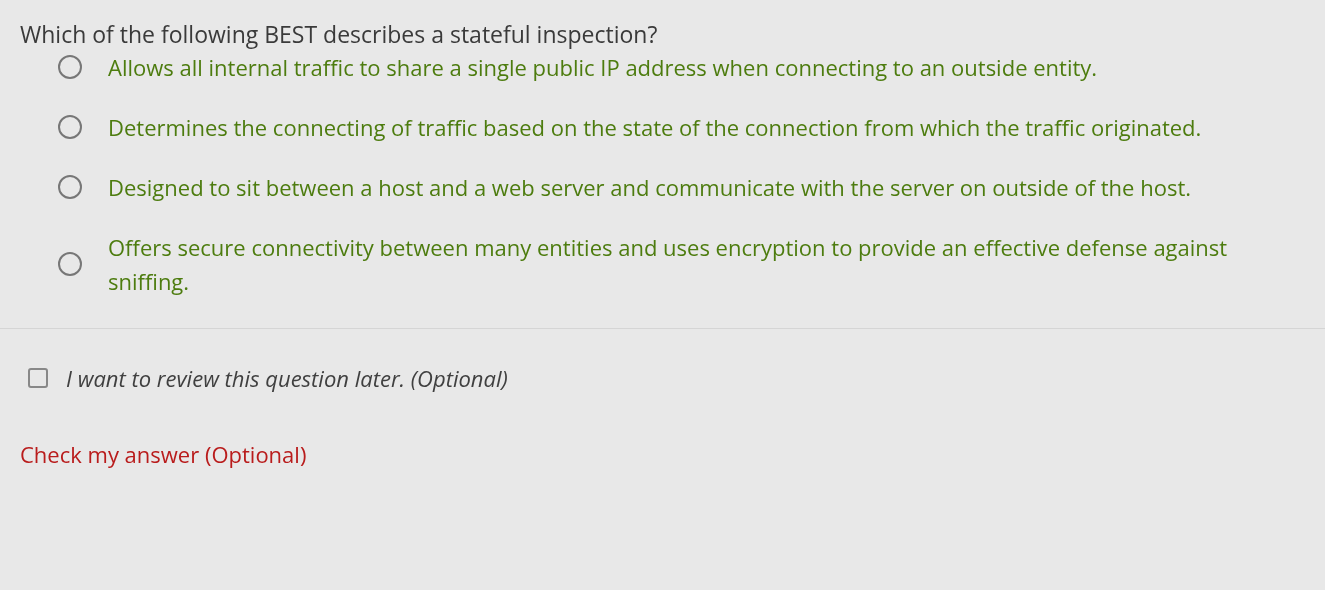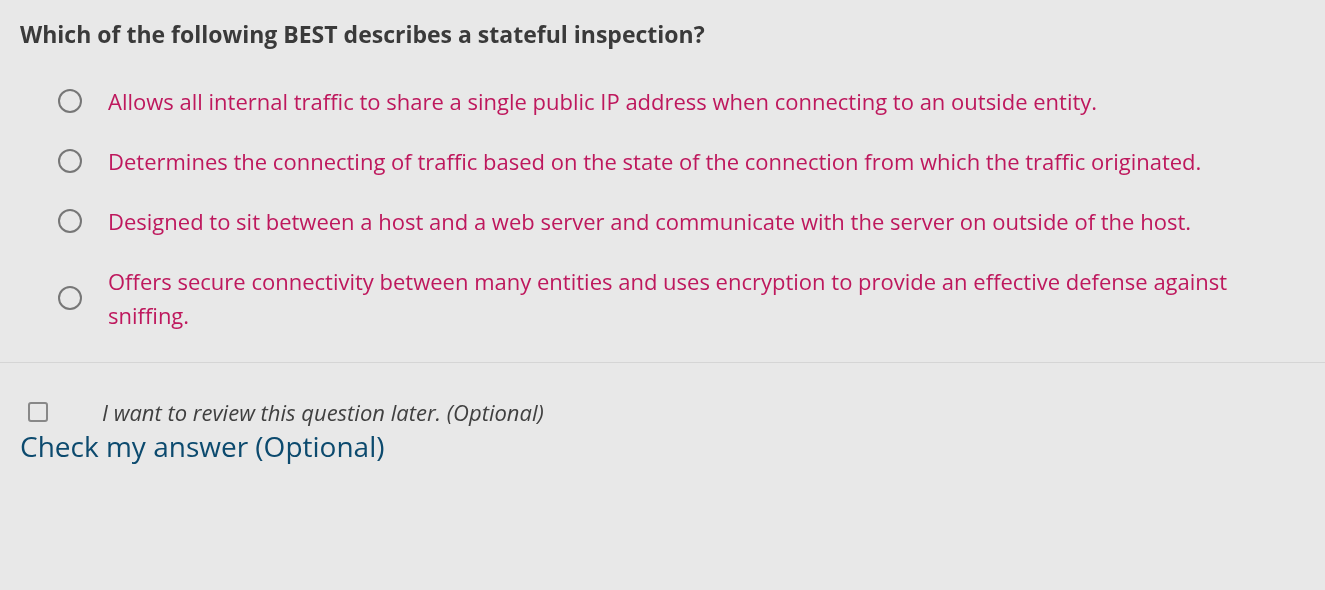--- a/index.html
+++ b/index.html
@@ -12,22 +12,21 @@
       background: #e8e8e8;
       width: 1325px;
       height: 590px;
       padding: 18px 20px 0 20px;
       color: #3a3a3a;
       overflow: hidden;
     }
     .question-text {
       font-size: 23px;
       color: #3a3a3a;
-      margin-bottom: 34px;
-      font-weight: 700;
+      font-weight: 400;
     }
     .options {
       padding-left: 38px;
     }
     .option-row {
       display: flex;
       align-items: center;
       margin-bottom: 26px;
       cursor: pointer;
     }
@@ -39,52 +38,52 @@
       height: 24px;
       min-width: 24px;
       border: 2px solid #777;
       border-radius: 50%;
       margin-right: 26px;
       background: transparent;
       flex-shrink: 0;
     }
     .option-text {
       font-size: 22px;
-      color: #be185d;
+      color: #4d7c0f;
       line-height: 1.55;
     }
     .separator {
       border: none;
       border-top: 1px solid rgba(0,0,0,0.08);
       margin: 30px 0 34px -20px;
       width: calc(100% + 40px);
     }
     .review-row {
       display: flex;
       align-items: center;
+      margin-bottom: 46px;
       padding-left: 8px;
-      gap: 36px;
     }
     .checkbox {
       width: 20px;
       height: 20px;
       border: 2px solid #888;
       border-radius: 3px;
       margin-right: 18px;
       background: transparent;
       flex-shrink: 0;
     }
     .review-text {
       font-size: 22px;
       font-style: italic;
       color: #404040;
     }
     .check-answer {
-      font-size: 28px;
-      color: #0c4a6e;
+      font-size: 22px;
+      color: #b91c1c;
       cursor: pointer;
       padding-left: 0;
     }
   </style>
 </head>
 <body>
 
 <div class="question-text">Which of the following BEST describes a stateful inspection?</div>
 
 <div class="options">

